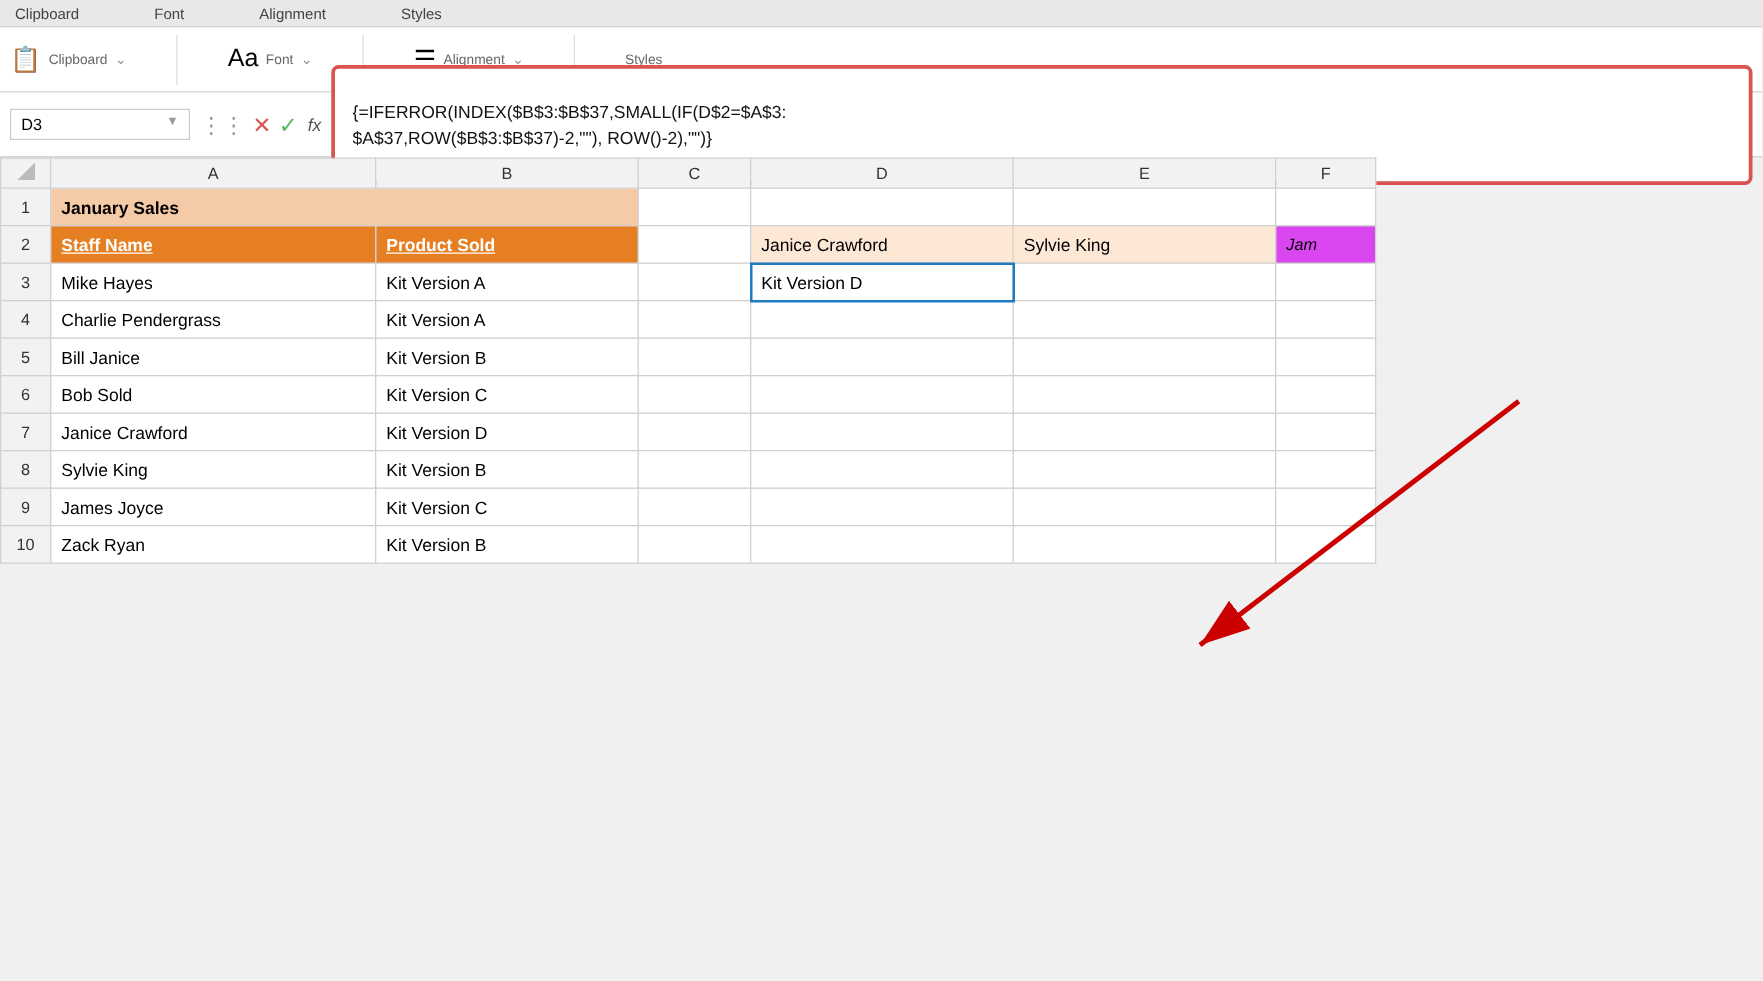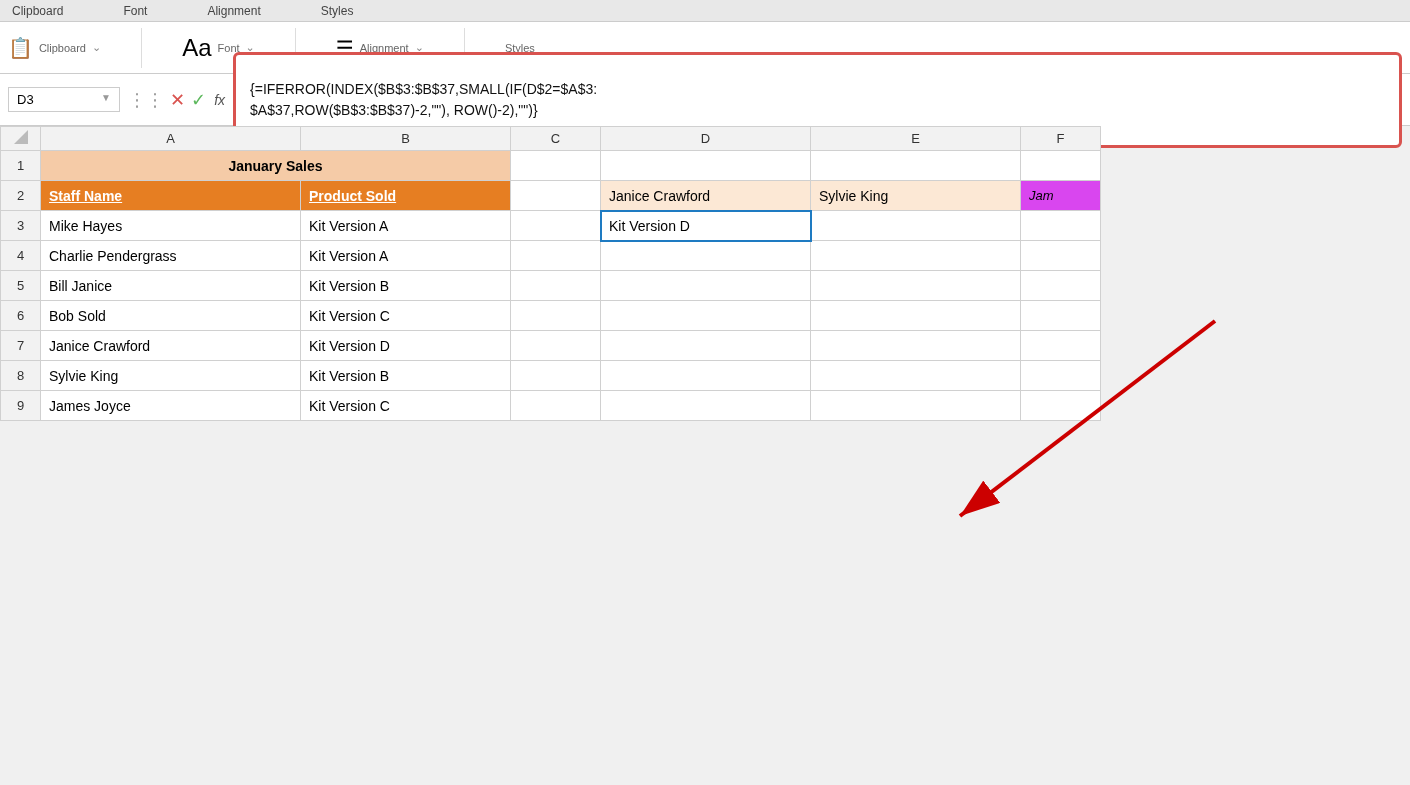--- a/index.html
+++ b/index.html
@@ -35,21 +35,21 @@
       display: flex;
       align-items: center;
       height: 52px;
       padding: 4px 8px;
       gap: 8px;
       position: relative;
     }
     .cell-ref-box {
       border: 1px solid #ccc;
       padding: 4px 8px;
-      width: 112px;
+      width: 144px;
       font-size: 13px;
       display: flex;
       align-items: flex-start;
       justify-content: space-between;
       background: #fff;
     }
     .formula-icons {
       display: flex;
       align-items: center;
       gap: 6px;
@@ -104,21 +104,21 @@
       overflow: hidden;
       vertical-align: middle;
       background: #fff;
       height: 30px;
     }
 
     
     .january-header {
       background: #f5cba7 !important;
       font-weight: bold;
-      text-align: center;
+      text-align: left;
     }
     
     .orange-header {
       background: #e67e22 !important;
       color: #fff !important;
       font-weight: bold;
       text-decoration: underline;
     }
     
     .pink-header {
@@ -176,21 +176,21 @@
 </div>
 
 <div class="ribbon">
   <div style="display:flex;align-items:center;gap:6px;">
     <span style="font-size:20px;">📋</span>
     <span style="font-size:11px;color:#666;">Clipboard</span>
     <span style="font-size:11px;color:#888;cursor:pointer;">⌄</span>
   </div>
   <div class="ribbon-separator"></div>
   <div style="display:flex;align-items:center;gap:6px;">
-    <span style="font-size:24px;">Aa</span>
+    <span style="font-size:20px;">Aa</span>
     <span style="font-size:11px;color:#666;">Font</span>
     <span style="font-size:11px;color:#888;cursor:pointer;">⌄</span>
   </div>
   <div class="ribbon-separator"></div>
   <div style="display:flex;align-items:center;gap:6px;">
     <span style="font-size:20px;">☰</span>
     <span style="font-size:11px;color:#666;">Alignment</span>
     <span style="font-size:11px;color:#888;cursor:pointer;">⌄</span>
   </div>
   <div class="ribbon-separator"></div>
@@ -326,20 +326,29 @@
       <tr>
         <td class="row-header">9</td>
         <td class="cell">James Joyce</td>
         <td class="cell">Kit Version C</td>
         <td class="cell"></td>
         <td class="cell"></td>
         <td class="cell"></td>
         <td class="cell"></td>
       </tr>
 
+      <tr>
+        <td class="row-header">10</td>
+        <td class="cell">Zack Ryan</td>
+        <td class="cell">Kit Version B</td>
+        <td class="cell"></td>
+        <td class="cell"></td>
+        <td class="cell"></td>
+        <td class="cell"></td>
+      </tr>
 
     </tbody>
   </table>
 
   <svg class="overlay" width="1410" height="785" style="position:absolute;top:0;left:0;pointer-events:none;">
 
     <defs>
       <marker id="arrowhead" markerWidth="10" markerHeight="7" refX="10" refY="3.5" orient="auto">
         <polygon points="0 0, 10 3.5, 0 7" fill="#cc0000"></polygon>
       </marker>

